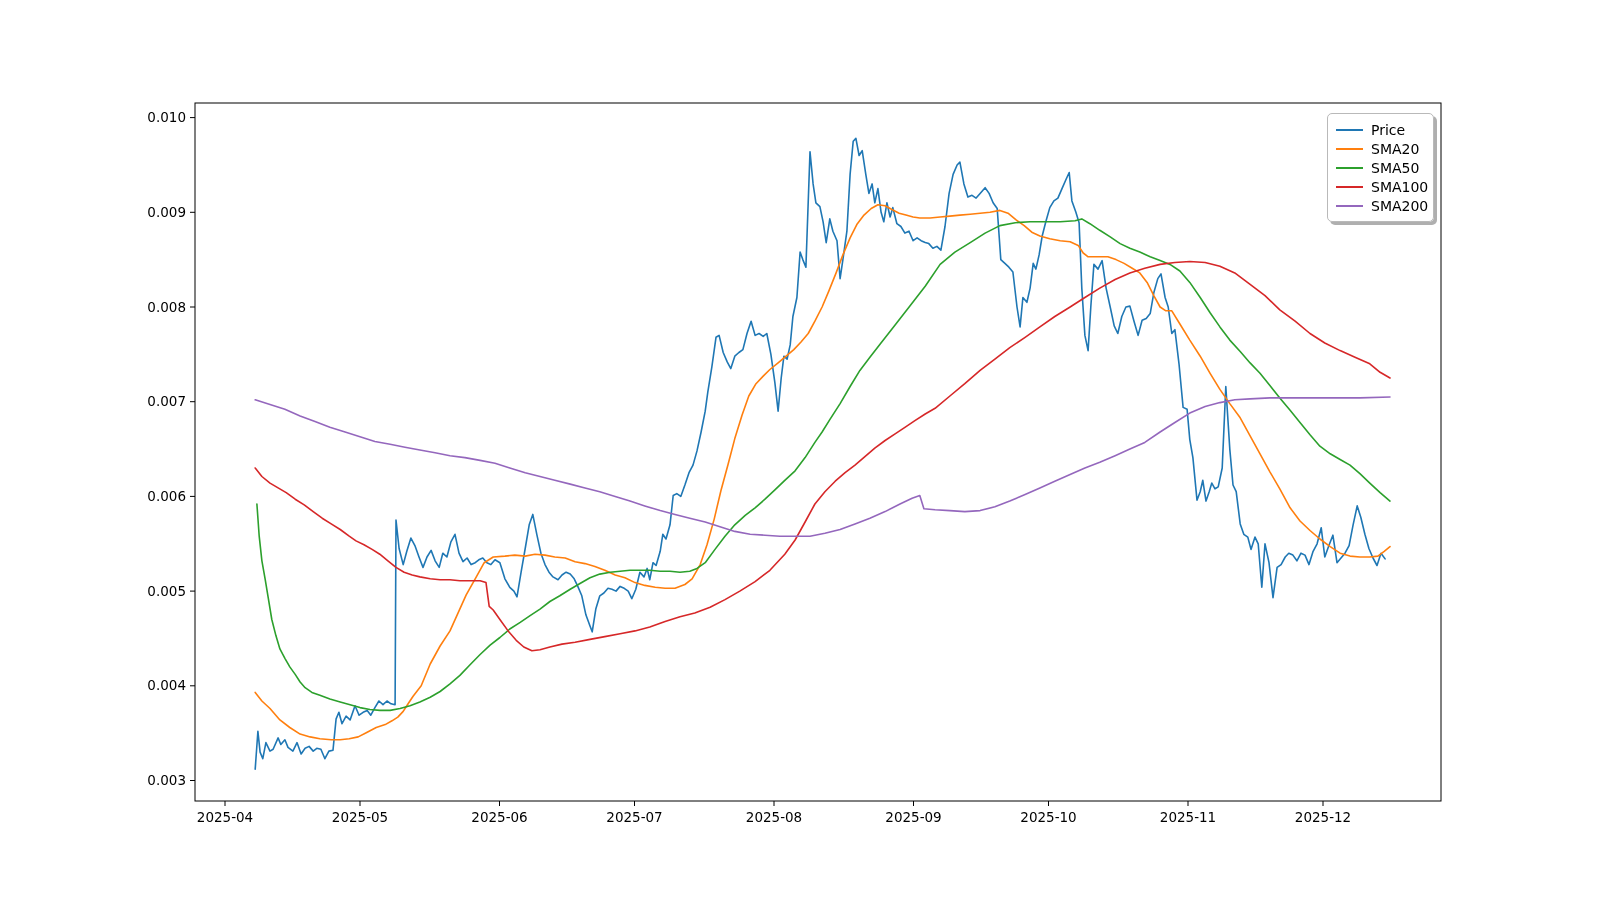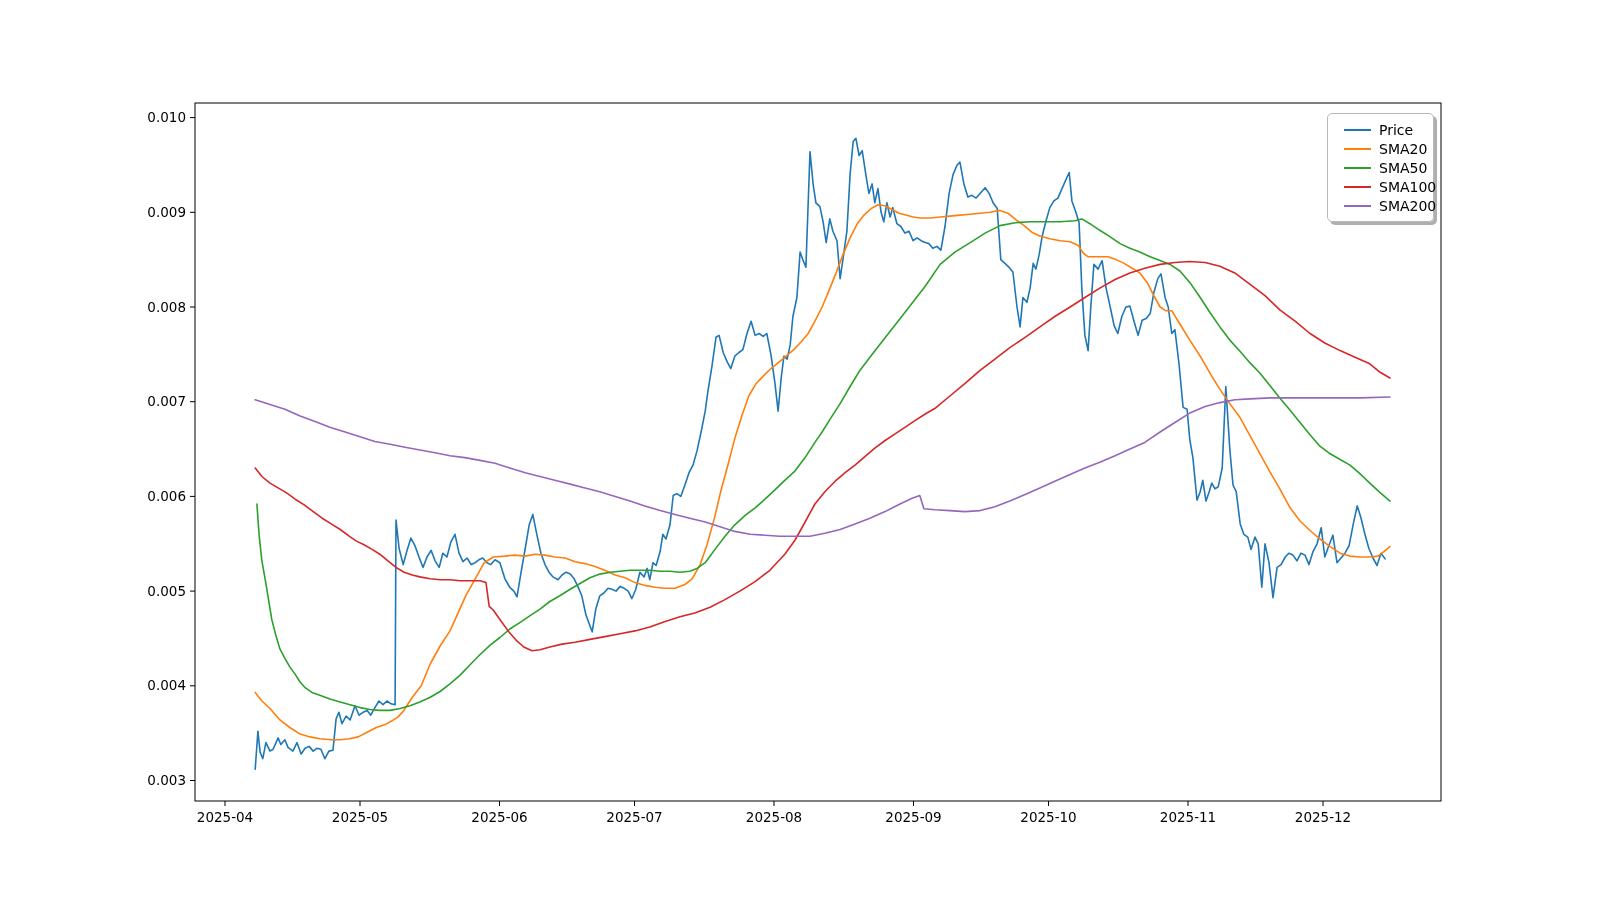--- a/index.html
+++ b/index.html
@@ -3,21 +3,21 @@
 <meta charset="utf-8">
 <style>
   html,body{margin:0;padding:0;background:#fff;}
   .figure{position:relative;width:1600px;height:900px;background:#ffffff;
           font-family:"DejaVu Sans", sans-serif;overflow:hidden;}
   #chart-svg{position:absolute;left:0;top:0;}
   .legend{position:absolute;left:1327px;top:113px;width:107px;height:109px;
           box-sizing:border-box;background:rgba(255,255,255,0.92);
           border:1px solid #b9b9b9;border-radius:5px;
           box-shadow:3px 3px 0 0 rgba(110,110,110,0.55);
-          padding:6px 6px 6px 16px;display:flex;flex-direction:column;justify-content:flex-end;}
+          padding:6px 6px 6px 8px;display:flex;flex-direction:column;justify-content:flex-end;}
   .legend-row{display:flex;align-items:center;gap:8px;height:20px;}
   .swatch{display:inline-block;width:27px;height:2px;flex:0 0 27px;}
   .legend-label{font-size:14px;color:#000;line-height:1;white-space:nowrap;}
 </style>
 </head>
 <body>
 
 <div class="figure">
   <svg id="chart-svg" width="1600" height="900" viewBox="0 0 1600 900">
       <rect x="195" y="103" width="1246" height="698" fill="none" stroke="#000000" stroke-width="1"></rect>

